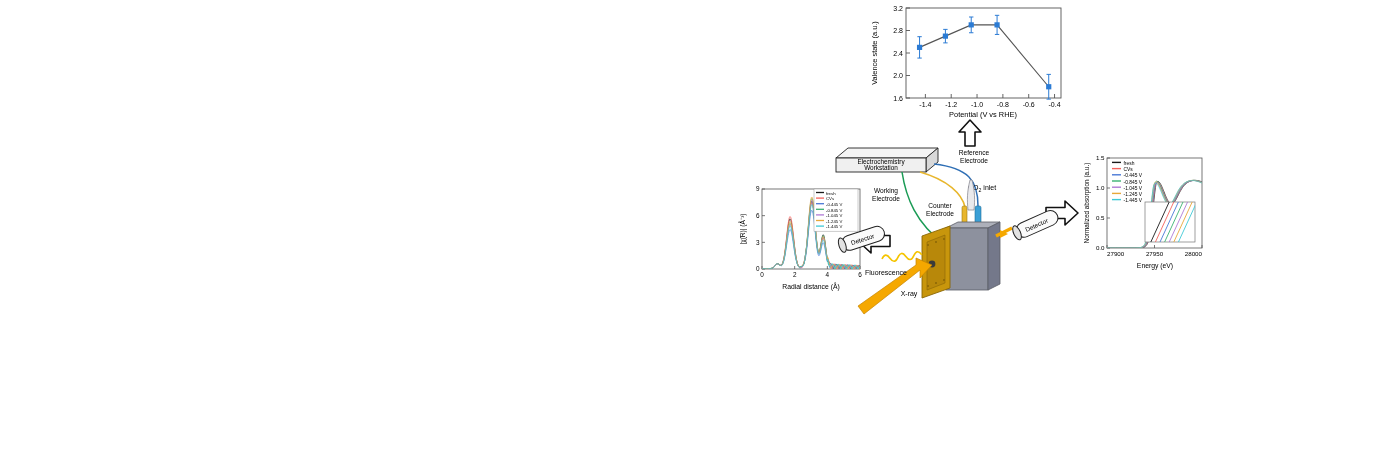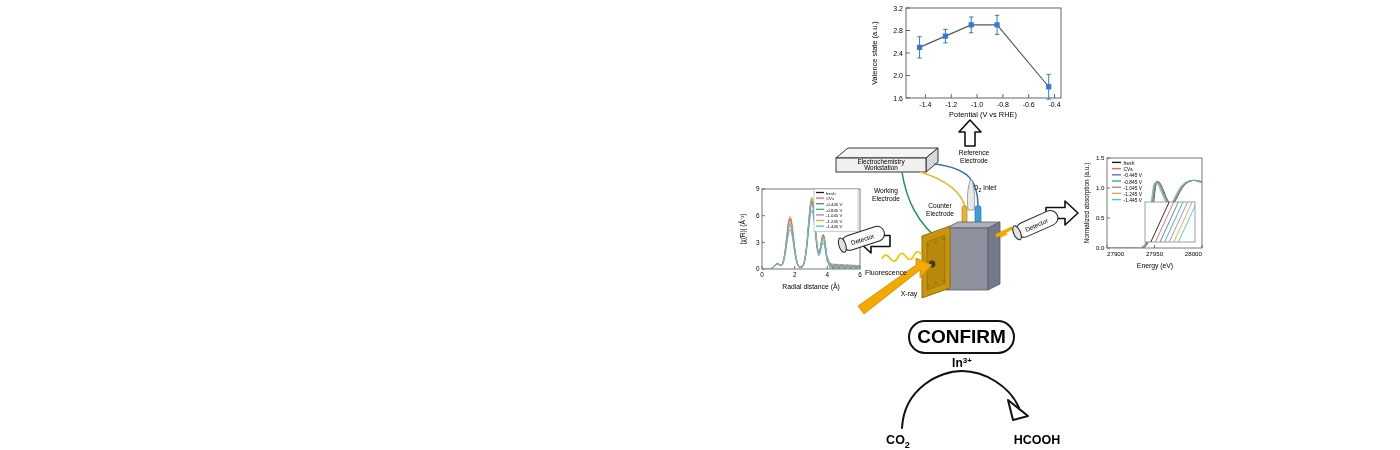--- a/index.html
+++ b/index.html
@@ -296,29 +296,14 @@
       <path d="M168 118 l16 -8" stroke="#f5a800" stroke-width="3.4" fill="none"></path>
       <path d="M172 112 l8 4 l-8 4 z" fill="#f5a800"></path>
       <g transform="translate(186,108) rotate(-24)">
         <rect x="0" y="0" width="44" height="15" rx="7.5" fill="#fbfbfb" stroke="#222" stroke-width="1"></rect>
         <ellipse cx="0" cy="7.5" rx="3.4" ry="7.5" fill="#e2e2e2" stroke="#222" stroke-width="1"></ellipse>
         <text class="axtext" font-size="6.4" x="9" y="10.6">Detector</text>
       </g>
     </svg>
   </div>
 
-  <div class="panel" id="reaction">
-    <svg width="235" height="134" viewBox="0 0 235 134">
-      <rect x="47" y="5" width="105" height="32" rx="16" ry="16" fill="#ffffff" stroke="#111" stroke-width="2"></rect>
-      <text class="axtext" font-size="19" font-weight="bold" text-anchor="middle" x="99.5" y="27">CONFIRM</text>
-
-      <path d="M40 112 C42 72 78 55 100 55 C122 55 148 70 157 92" fill="none" stroke="#111" stroke-width="2" stroke-linecap="round"></path>
-      <path d="M146 84 L166 100 L151 104 Z" fill="#ffffff" stroke="#111" stroke-width="2" stroke-linejoin="round"></path>
-
-      <text class="axtext" font-size="12" font-weight="bold" text-anchor="middle" x="100" y="51"><tspan>In</tspan><tspan dy="-4" font-size="8">3+</tspan></text>
-
-      <text class="axtext" font-size="12.5" font-weight="bold" text-anchor="middle" x="36" y="128"><tspan>CO</tspan><tspan dy="3.5" font-size="9">2</tspan></text>
-
-      <text class="axtext" font-size="12.5" font-weight="bold" text-anchor="middle" x="175" y="128">HCOOH</text>
-    </svg>
-  </div>
 
 </div>
 
 </body></html>

